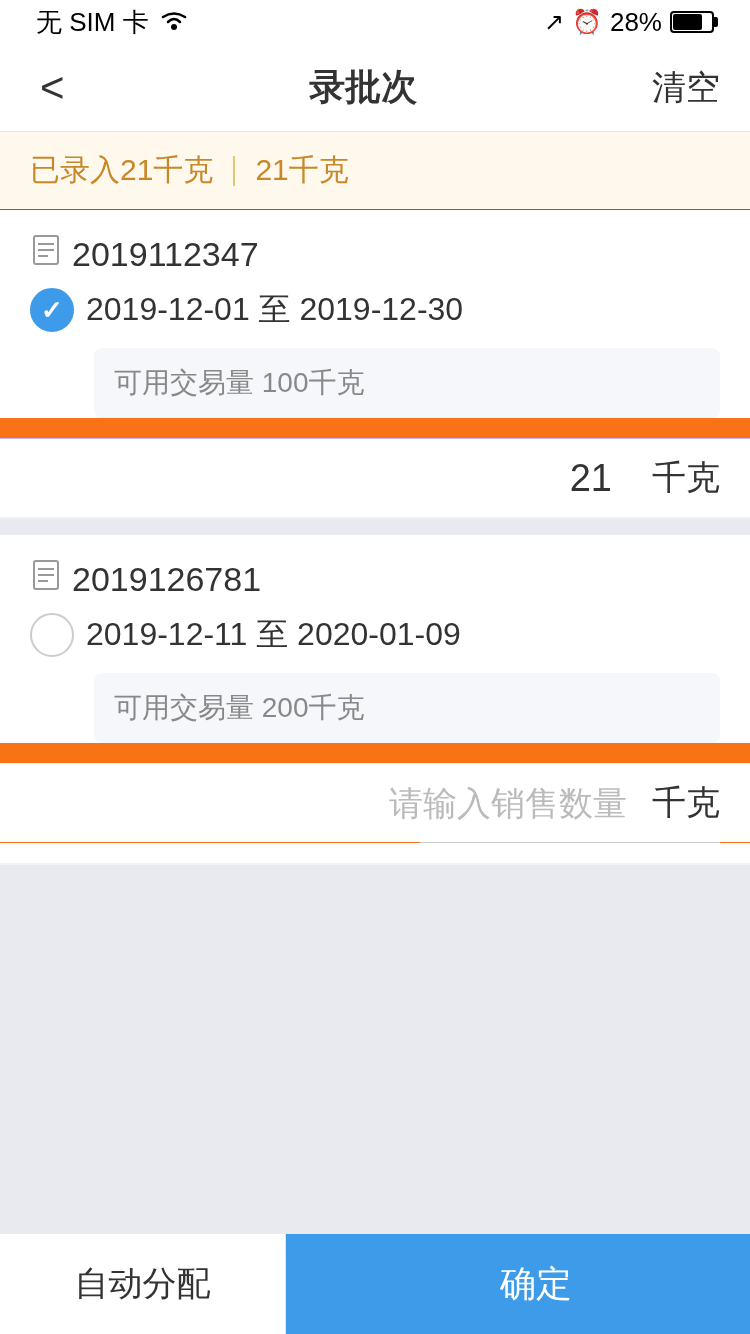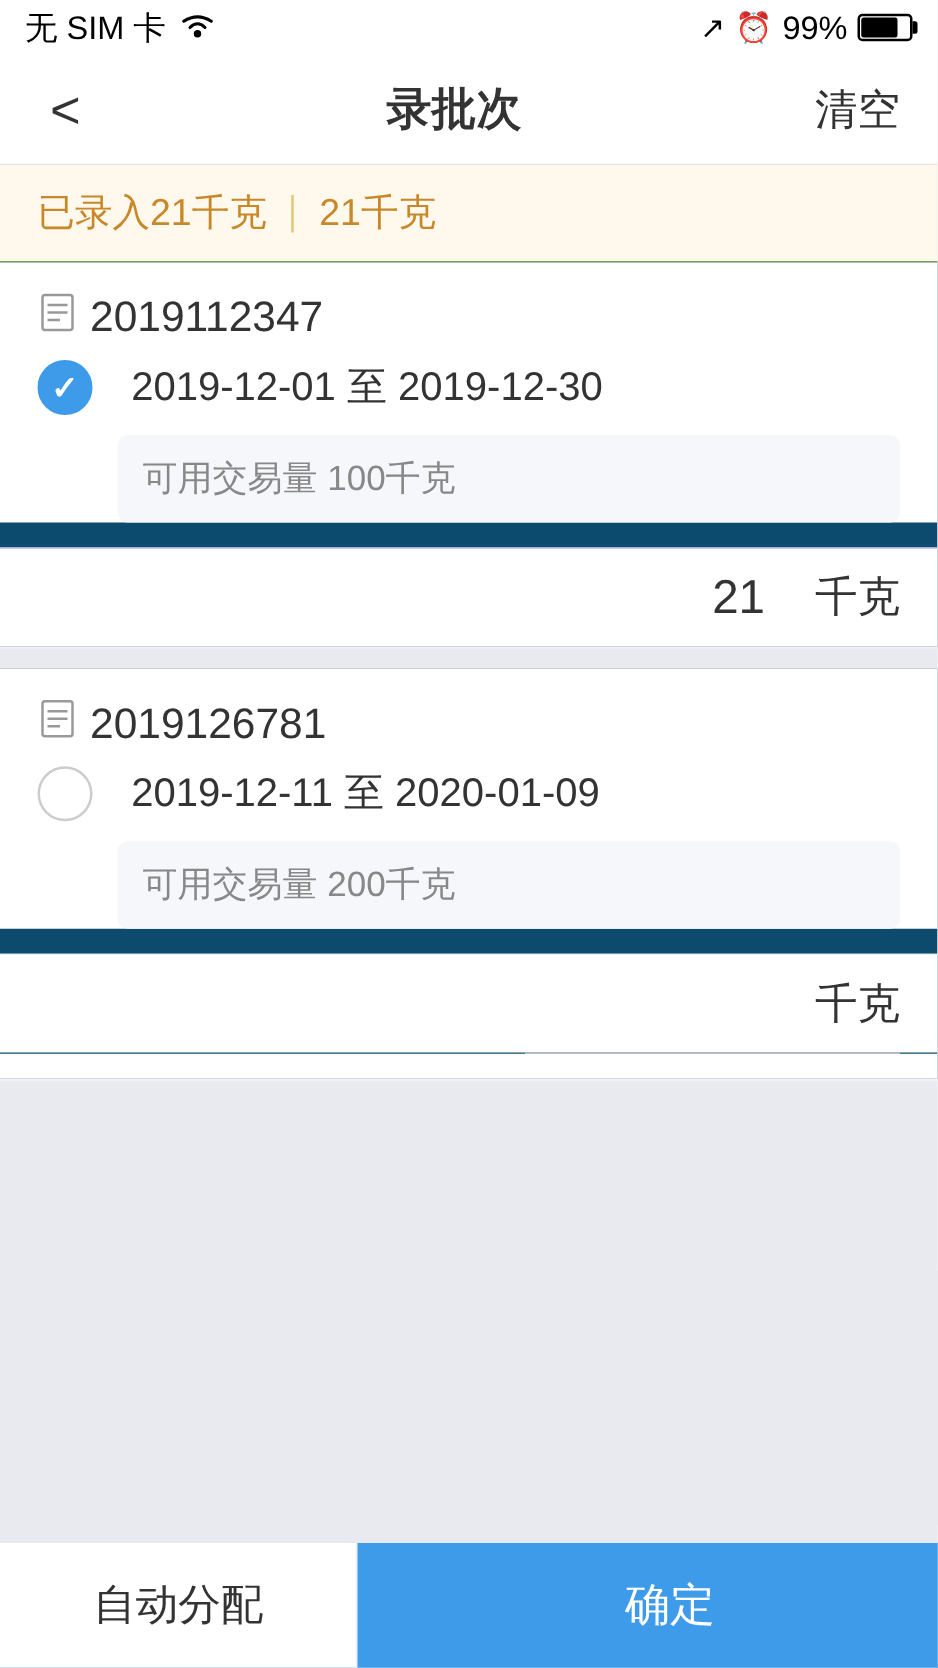--- a/index.html
+++ b/index.html
@@ -15,21 +15,21 @@
       overflow-x: hidden;
     }
 
     
     .status-bar {
       height: 44px;
       background: #fff;
       display: flex;
       align-items: center;
       justify-content: space-between;
-      padding: 0 20px;
+      padding: 0 36px;
       font-size: 28px;
       font-weight: 500;
     }
     .status-left { display: flex; align-items: center; gap: 10px; font-size: 26px; }
     .status-center { font-size: 30px; font-weight: 600; position: absolute; left: 50%; transform: translateX(-50%); }
     .status-right { display: flex; align-items: center; gap: 8px; font-size: 26px; }
     .battery-icon {
       display: inline-block;
       width: 44px;
       height: 22px;
@@ -98,21 +98,21 @@
       color: #c8882a;
     }
     .info-banner-divider {
       width: 2px;
       height: 30px;
       background: #e0c878;
     }
 
     
     .card {
-      background: #0c4a6e;
+      background: #f97316;
       margin-bottom: 2px;
     }
 
     
     .batch-item {
       background: #fff;
       padding: 24px 30px 0 30px;
     }
     .batch-header {
       display: flex;
@@ -125,21 +125,21 @@
       font-size: 32px;
     }
     .batch-number {
       font-size: 34px;
       color: #333;
       font-weight: 500;
     }
     .batch-row {
       display: flex;
       align-items: center;
-      gap: 31px;
+      gap: 12px;
       margin-bottom: 16px;
       padding-left: 0;
     }
     .radio-circle {
       width: 44px;
       height: 44px;
       border-radius: 50%;
       border: 2px solid #ccc;
       background: #fff;
       display: flex;
@@ -277,21 +277,21 @@
         <path d="M15 18 Q15 18 15 18" stroke="#000" stroke-width="3" fill="none"></path>
         <circle cx="15" cy="18" r="3" fill="#000"></circle>
         <path d="M9 13 Q15 7 21 13" stroke="#000" stroke-width="2.5" fill="none" stroke-linecap="round"></path>
         <path d="M4 8 Q15 1 26 8" stroke="#000" stroke-width="2.5" fill="none" stroke-linecap="round"></path>
       </svg>
     </span>
   </div>
   <div class="status-right">
     <span style="font-size:24px;">↗</span>
     <span style="font-size:24px;">⏰</span>
-    <span>99%</span>
+    <span>28%</span>
     <span class="battery-icon">
       <span class="battery-fill"></span>
     </span>
   </div>
 </div>
 
 <div class="nav-bar">
   <span class="nav-back">&lt;</span>
   <span class="nav-title">录批次</span>
   <span class="nav-clear">清空</span>
@@ -344,20 +344,21 @@
       </span>
       <span class="batch-number">2019126781</span>
     </div>
     <div class="batch-row">
       <div class="radio-circle"></div>
       <span class="batch-date">2019-12-11 至 2020-01-09</span>
     </div>
     <div class="batch-availability">可用交易量 200千克</div>
   </div>
   <div class="quantity-input-row">
+    <input class="quantity-input" type="number" placeholder="请输入销售数量" style="">
     <span class="quantity-unit">千克</span>
   </div>
   <div class="quantity-divider"></div>
   <div style="height:20px; background:#fff;"></div>
 </div>
 
 <div class="bottom-space"></div>
 
 <div class="bottom-bar">
   <button class="btn-auto">自动分配</button>

